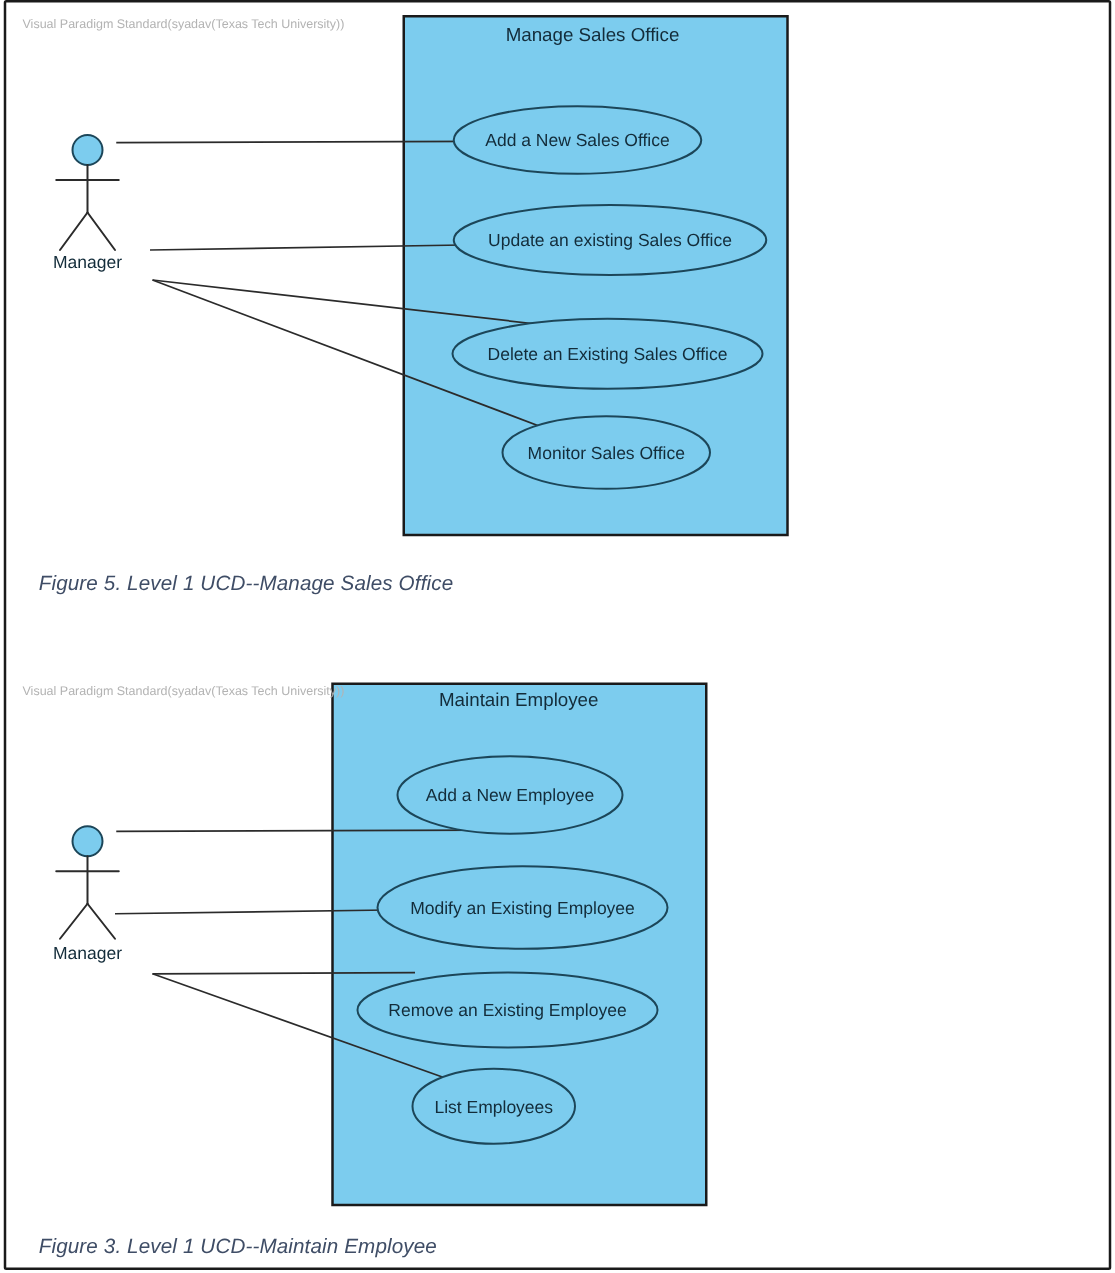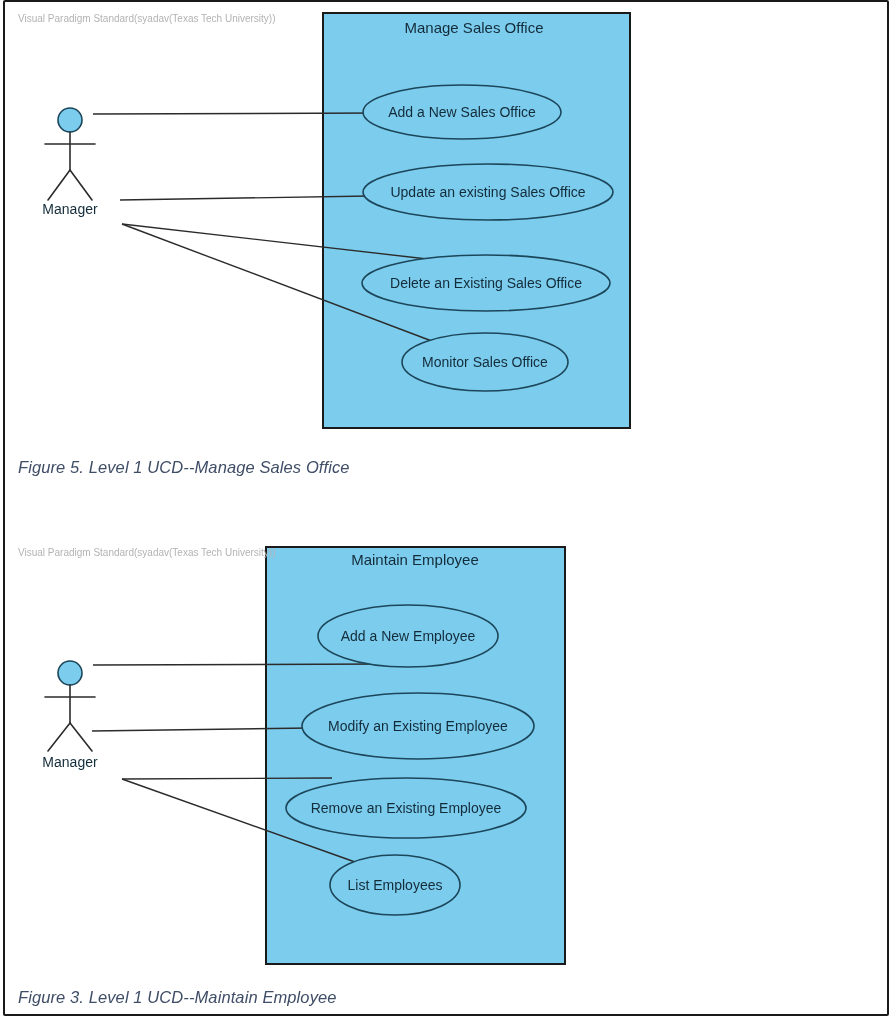--- a/index.html
+++ b/index.html
@@ -29,21 +29,21 @@
   .actor-head{ fill: var(--shape-fill, #7cccee); stroke: var(--shape-stroke, #1c4659); stroke-width: 1.6; }
 
   .uml-text  { fill: var(--diagram-text, #132c3a); font-family: "Liberation Sans", sans-serif;
                font-size: 14px; text-anchor: middle; }
   .uml-title { font-size: 15px; }
   .actor-label { font-size: 14px; }
   .watermark { fill: var(--watermark-color, #b3b3b3); font-family: "Liberation Sans", sans-serif;
                font-size: 10px; text-anchor: start; }
 
   .caption {
-    position: absolute; left: 18px;
+    position: absolute; left: 31px;
     color: var(--caption-color, #3f4d66);
     font-size: 16.5px; font-style: italic; font-weight: 500;
     letter-spacing: 0.1px;
     white-space: nowrap;
   }
   #caption-1 { top: 458px; }
   #caption-2 { top: 988px; }
 </style>
 </head>
 <body>

